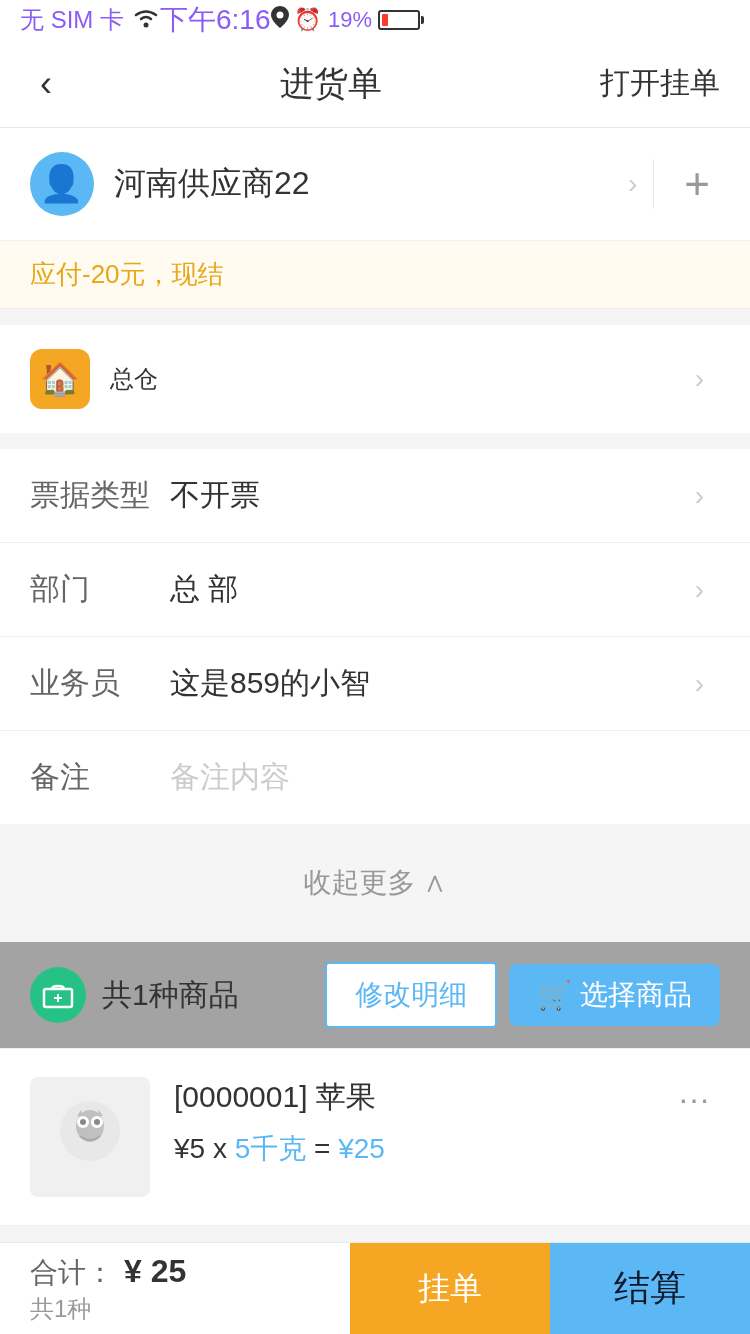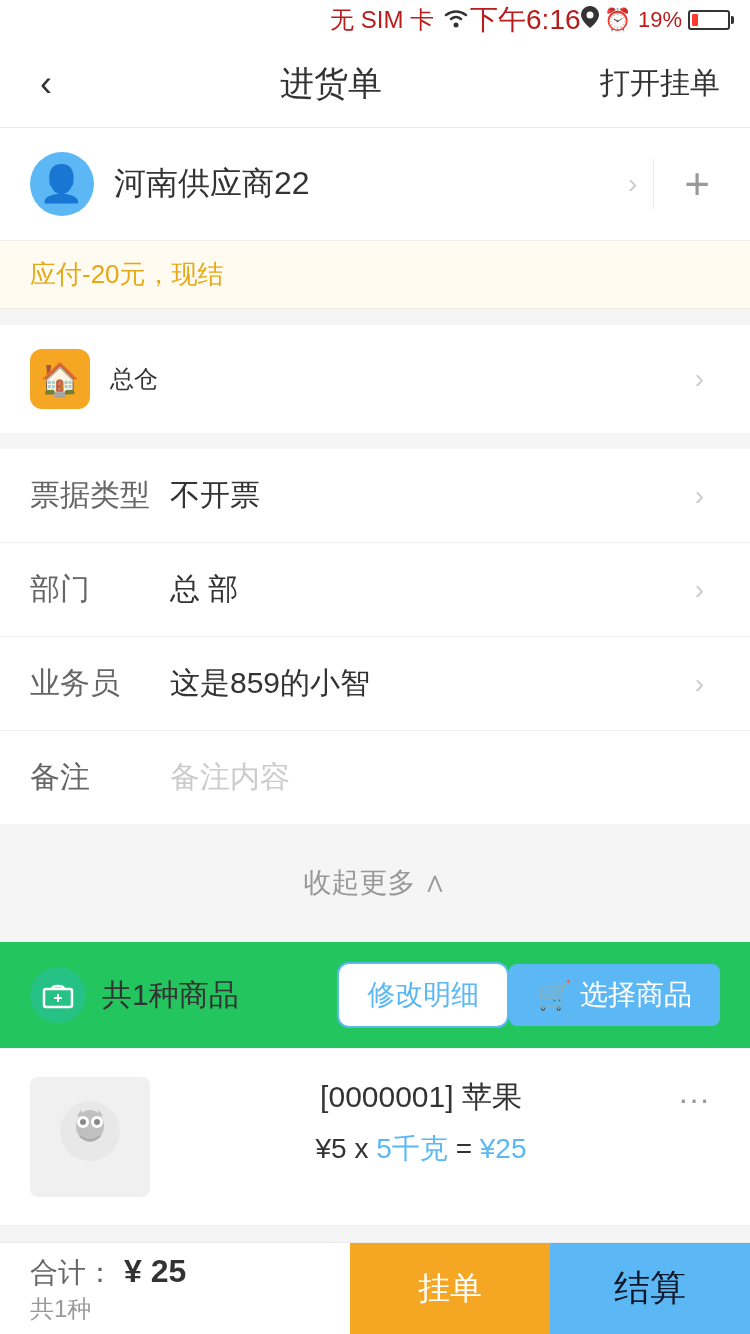--- a/index.html
+++ b/index.html
@@ -13,24 +13,24 @@
       color: #333;
       overflow-x: hidden;
     }
 
     
     .status-bar {
       height: 40px;
       background: #fff;
       display: flex;
       align-items: center;
-      justify-content: flex-end;
+      justify-content: flex-start;
       padding: 0 20px;
       font-size: 24px;
-      color: #b91c1c;
+      color: #8b5cf6;
     }
     .status-left { display: flex; align-items: center; gap: 8px; }
     .status-center { font-size: 28px; font-weight: 500; }
     .status-right { display: flex; align-items: center; gap: 6px; font-size: 22px; }
     .battery-icon {
       width: 42px; height: 20px; border: 2px solid #333; border-radius: 3px;
       position: relative; display: inline-flex; align-items: center; padding: 2px;
     }
     .battery-icon::after {
       content: ''; position: absolute; right: -6px; top: 50%; transform: translateY(-50%);
@@ -164,45 +164,45 @@
       font-size: 28px;
       color: #999;
       cursor: pointer;
     }
 
     
     .product-header {
       display: flex;
       align-items: center;
       padding: 20px 30px;
-      background: #22c55e;
+      background: #a3a3a3;
       border-bottom: 1px solid #f0f0f0;
     }
     .product-count-icon {
       width: 56px; height: 56px; border-radius: 50%;
       background: #26c285;
       display: flex; align-items: center; justify-content: center;
       margin-right: 16px;
       font-size: 28px;
       color: #fff;
     }
     .product-count-text {
       flex: 1;
       font-size: 30px;
       color: #333;
     }
     .btn-outline {
       border: 2px solid #5bb8f5;
       color: #5bb8f5;
       background: #fff;
-      border-radius: 12px;
+      border-radius: 4px;
       padding: 12px 28px;
       font-size: 28px;
       cursor: pointer;
-      margin-right: 0;
+      margin-right: 12px;
     }
     .btn-primary {
       background: #5bb8f5;
       color: #fff;
       border: none;
       border-radius: 8px;
       padding: 12px 28px;
       font-size: 28px;
       cursor: pointer;
       display: flex;
@@ -226,21 +226,21 @@
       flex-shrink: 0;
       display: flex;
       align-items: center;
       justify-content: center;
       overflow: hidden;
     }
     .owl-logo {
       font-size: 50px;
       color: #bbb;
     }
-    .product-info { flex: 1; text-align: center; }
+    .product-info { flex: 1; }
     .product-name {
       font-size: 30px;
       color: #333;
       margin-bottom: 12px;
     }
     .product-price {
       font-size: 28px;
       color: #333;
     }
     .price-blue { color: #5bb8f5; }

